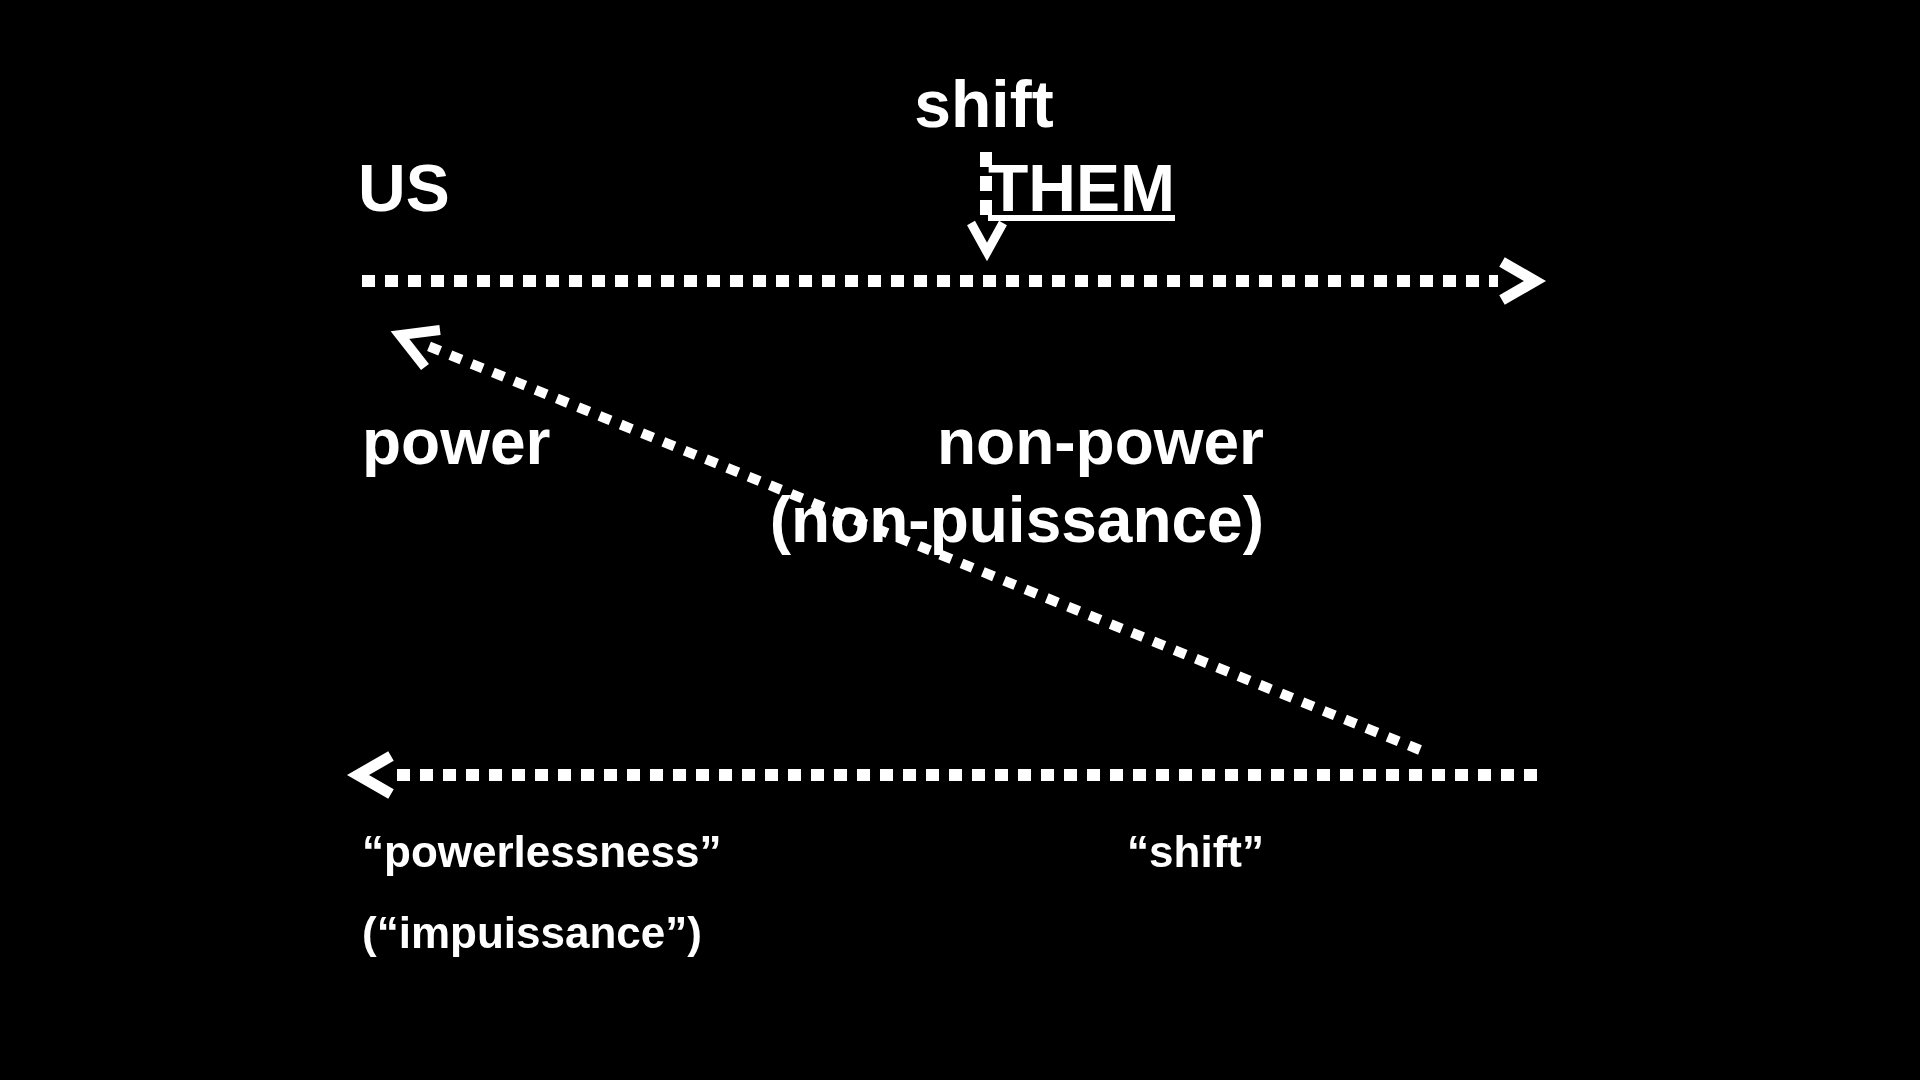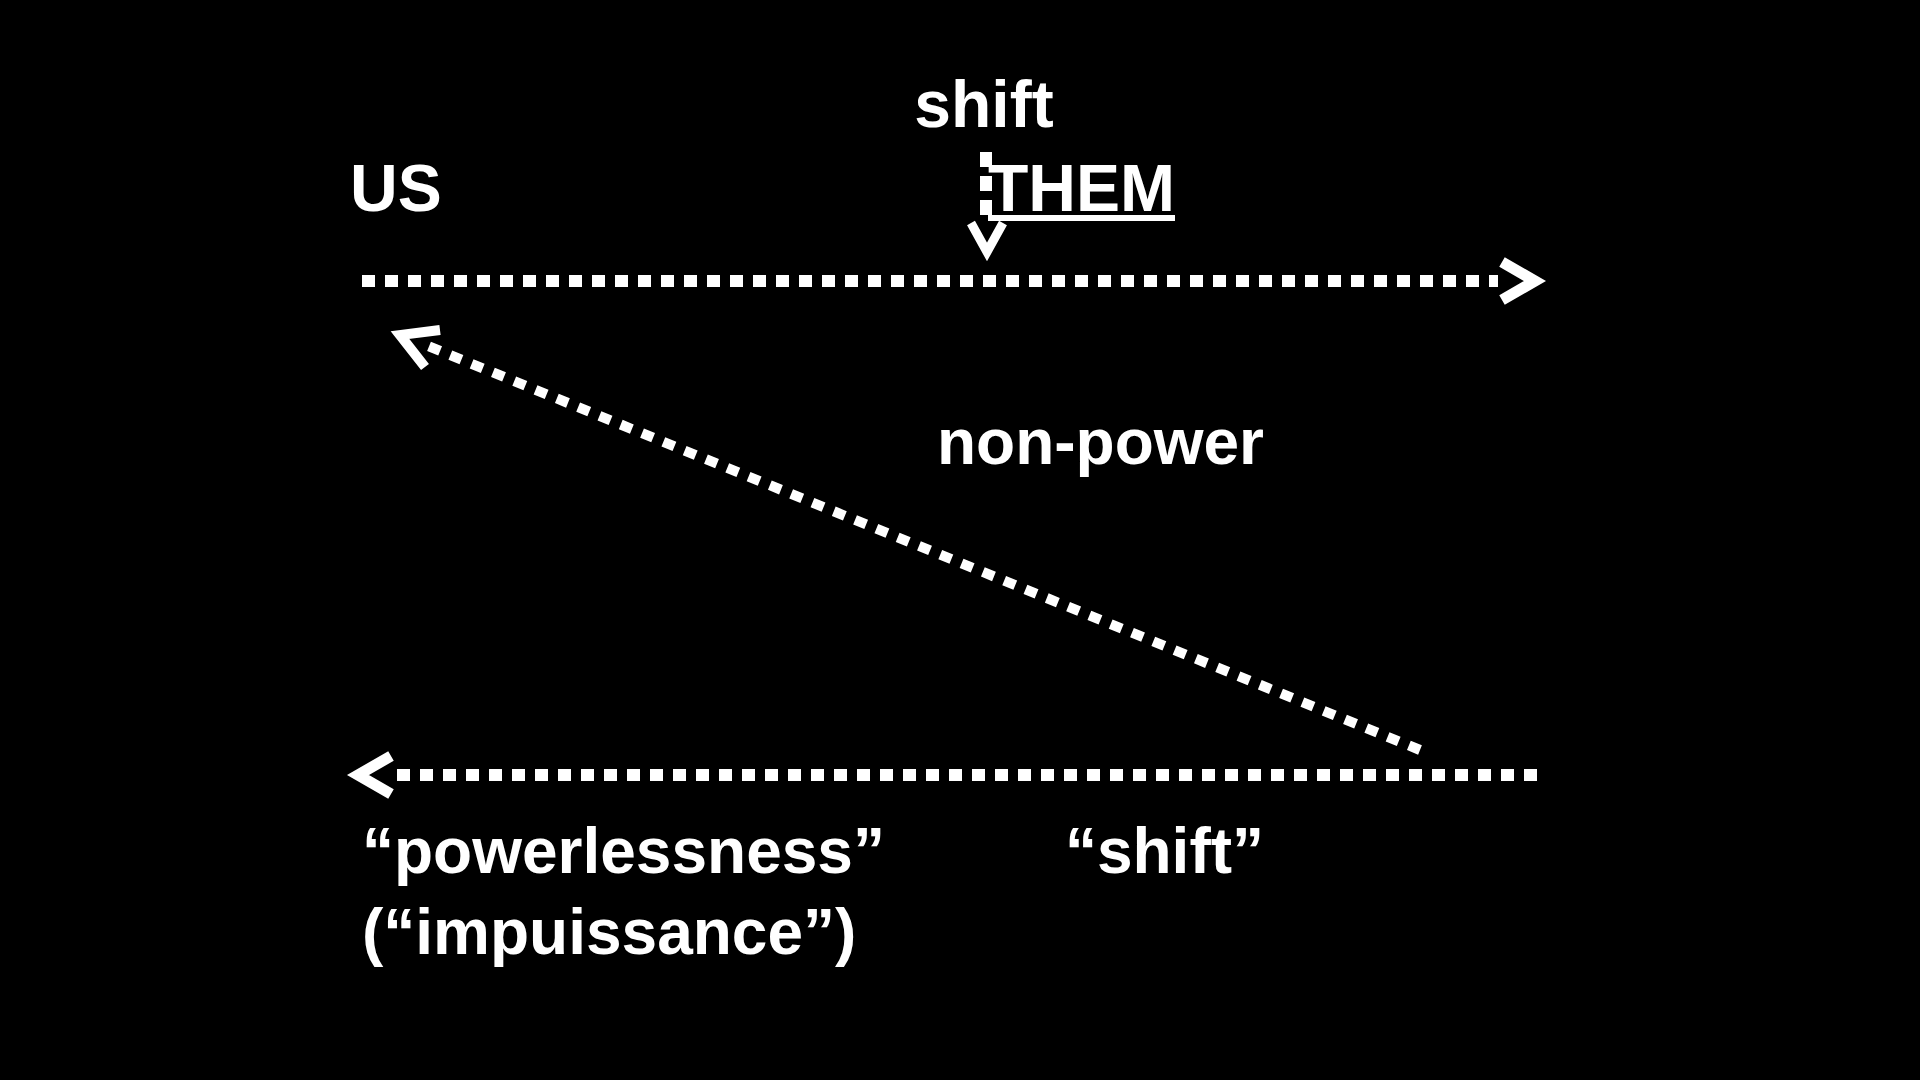--- a/index.html
+++ b/index.html
@@ -27,26 +27,26 @@
     stroke-linejoin: miter;
   }
   .label {
     position: absolute;
     color: var(--fg);
     font-weight: bold;
     white-space: nowrap;
   }
   .h1 { font-size: 66px; line-height: 1; }
   .body2 { font-size: 64px; line-height: 78px; }
-  .body2b { font-size: 64px; line-height: 81px; }
+  .body2b { font-size: 44px; line-height: 81px; }
   .center { transform: translateX(-50%); text-align: center; }
   .right { text-align: right; margin-left: 28px; }
 
   .shift-label        { left: 984px;  top: 71px; }
-  .us-label           { left: 350px;  top: 155px; }
+  .us-label           { left: 358px;  top: 155px; }
   .them-label         { right: 457px; top: 155px; text-decoration: underline; }
   .power-block        { left: 362px;  top: 403px; }
   .nonpower-block     { right: 368px; top: 403px; }
   .powerlessness-block{ left: 362px;  top: 811px; }
   .powerquoted-block  { right: 368px; top: 811px; }
 </style>
 </head>
 <body>
 
 <div class="slide">
@@ -78,24 +78,26 @@
     </g>
   </svg>
 
   <div class="label h1 center shift-label">shift</div>
 
   <div class="label h1 us-label">US</div>
 
   <div class="label h1 them-label">THEM</div>
 
   <div class="label body2 power-block">
+    <div>power</div>
   </div>
 
   <div class="label body2 right nonpower-block">
     <div>non-power</div>
+    <div>(non-puissance)</div>
   </div>
 
   <div class="label body2b powerlessness-block">
     <div>“powerlessness”</div>
     <div>(“impuissance”)</div>
   </div>
 
   <div class="label body2b right powerquoted-block">
     <div>“shift”</div>
   </div>

